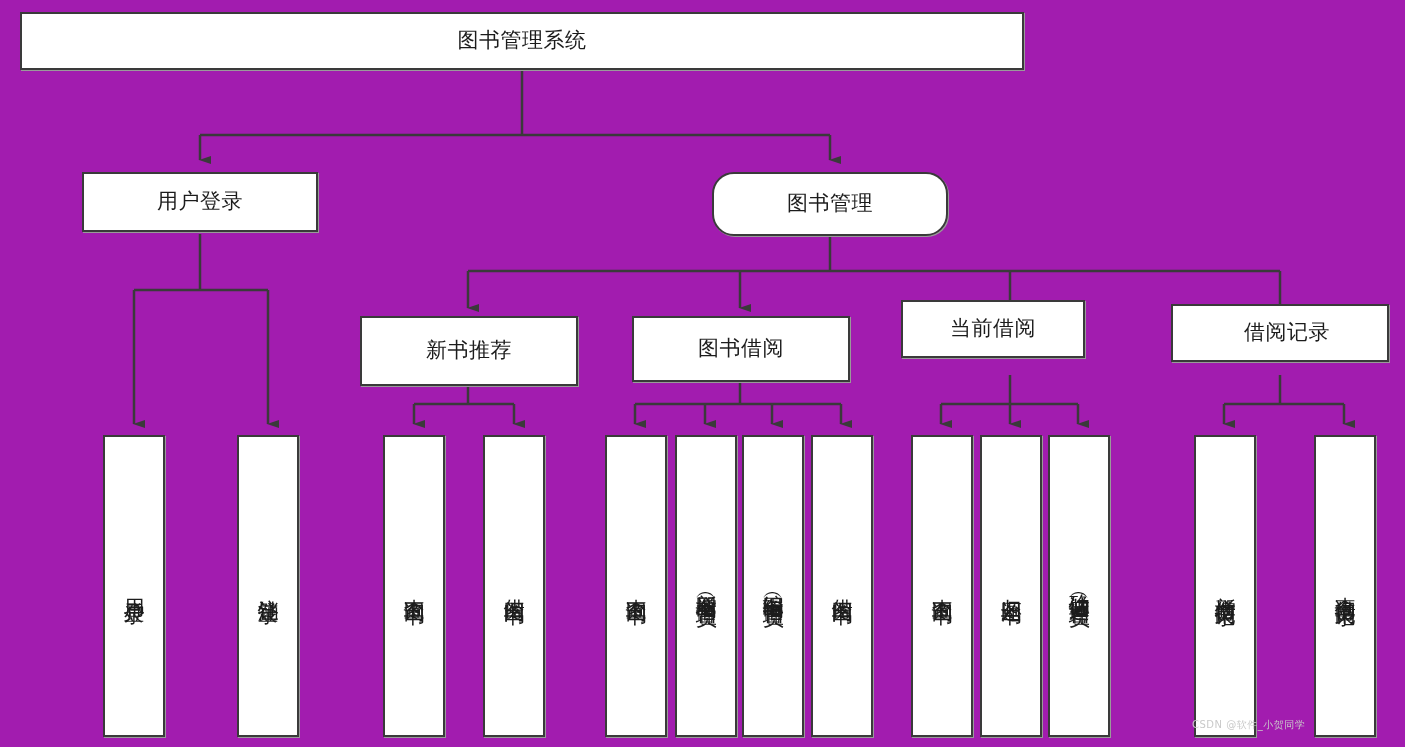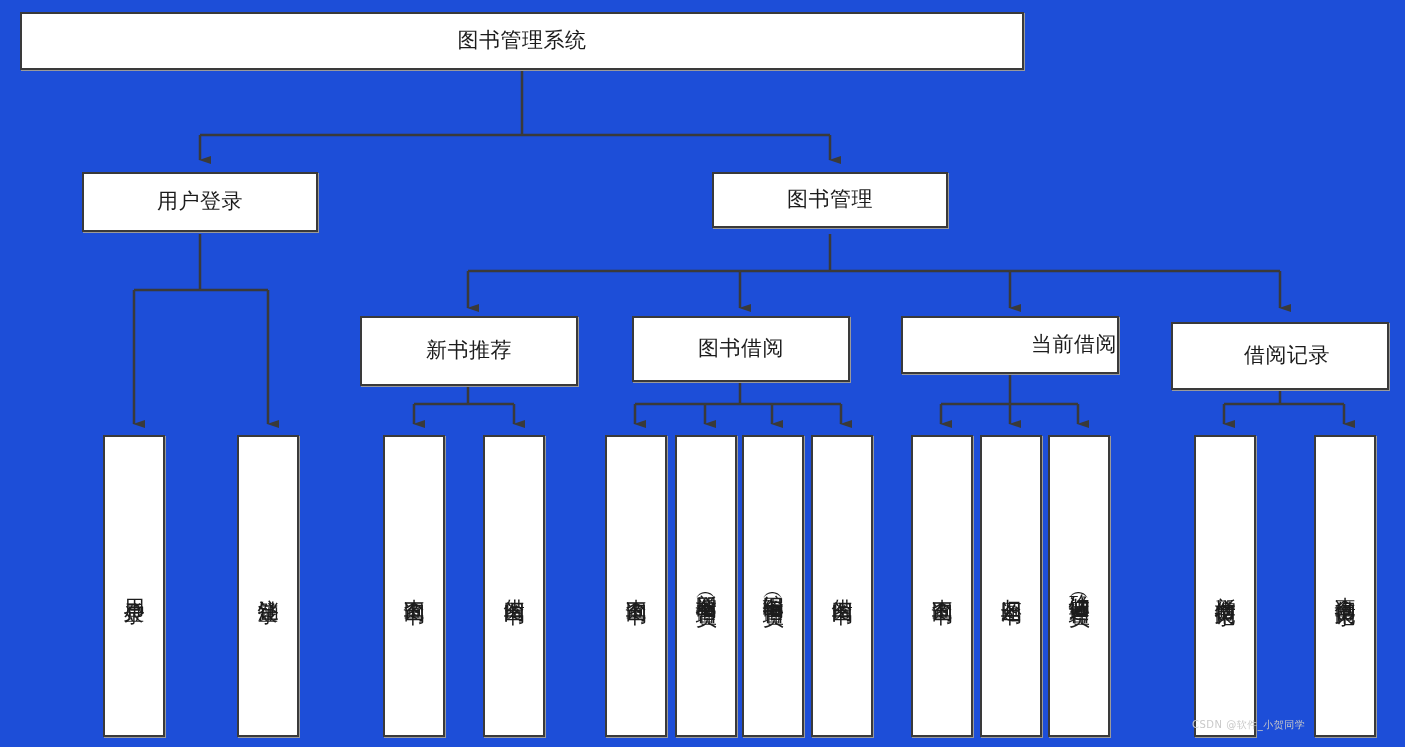--- a/index.html
+++ b/index.html
@@ -7,21 +7,21 @@
     padding: 0;
     background: #ffffff;
   }
   body {
     font-family: "DejaVu Sans", "Liberation Sans", sans-serif;
   }
   #canvas {
     position: relative;
     width: 1405px;
     height: 747px;
-    background: #1d4ed8;
+    background: #a21caf;
     overflow: hidden;
   }
   svg.connectors {
     position: absolute;
     left: 0;
     top: 0;
     width: 1405px;
     height: 747px;
     pointer-events: none;
   }
@@ -120,34 +120,34 @@
     </g>
   </svg>
 
   <div class="node node-h" style="left:20px; top:12px; width:1004px; height:58px;">
     <span>图书管理系统</span>
   </div>
 
   <div class="node node-h" style="left:82px; top:172px; width:236px; height:60px;">
     <span>用户登录</span>
   </div>
-  <div class="node node-h" style="left:712px; top:172px; width:236px; height:56px;">
+  <div class="node node-h" style="left:712px; top:172px; width:236px; height:64px;border-radius:22px;">
     <span>图书管理</span>
   </div>
 
   <div class="node node-h" style="left:360px; top:316px; width:218px; height:70px;">
     <span>新书推荐</span>
   </div>
   <div class="node node-h" style="left:632px; top:316px; width:218px; height:66px;">
     <span>图书借阅</span>
   </div>
-  <div class="node node-h" style="left:901px; top:316px; width:218px; height:58px;justify-content:flex-end;">
+  <div class="node node-h" style="left:901px; top:300px; width:184px; height:58px;">
     <span>当前借阅</span>
   </div>
-  <div class="node node-h" style="left:1171px; top:322px; width:218px; height:68px;padding-left:14px;">
+  <div class="node node-h" style="left:1171px; top:304px; width:218px; height:58px;padding-left:14px;">
     <span>借阅记录</span>
   </div>
 
   <div class="node node-v" style="left:103px; top:435px; width:62px; height:302px;">
     <span class="vtext">用户登录</span>
   </div>
   <div class="node node-v" style="left:237px; top:435px; width:62px; height:302px;">
     <span class="vtext">注销登录</span>
   </div>
 

